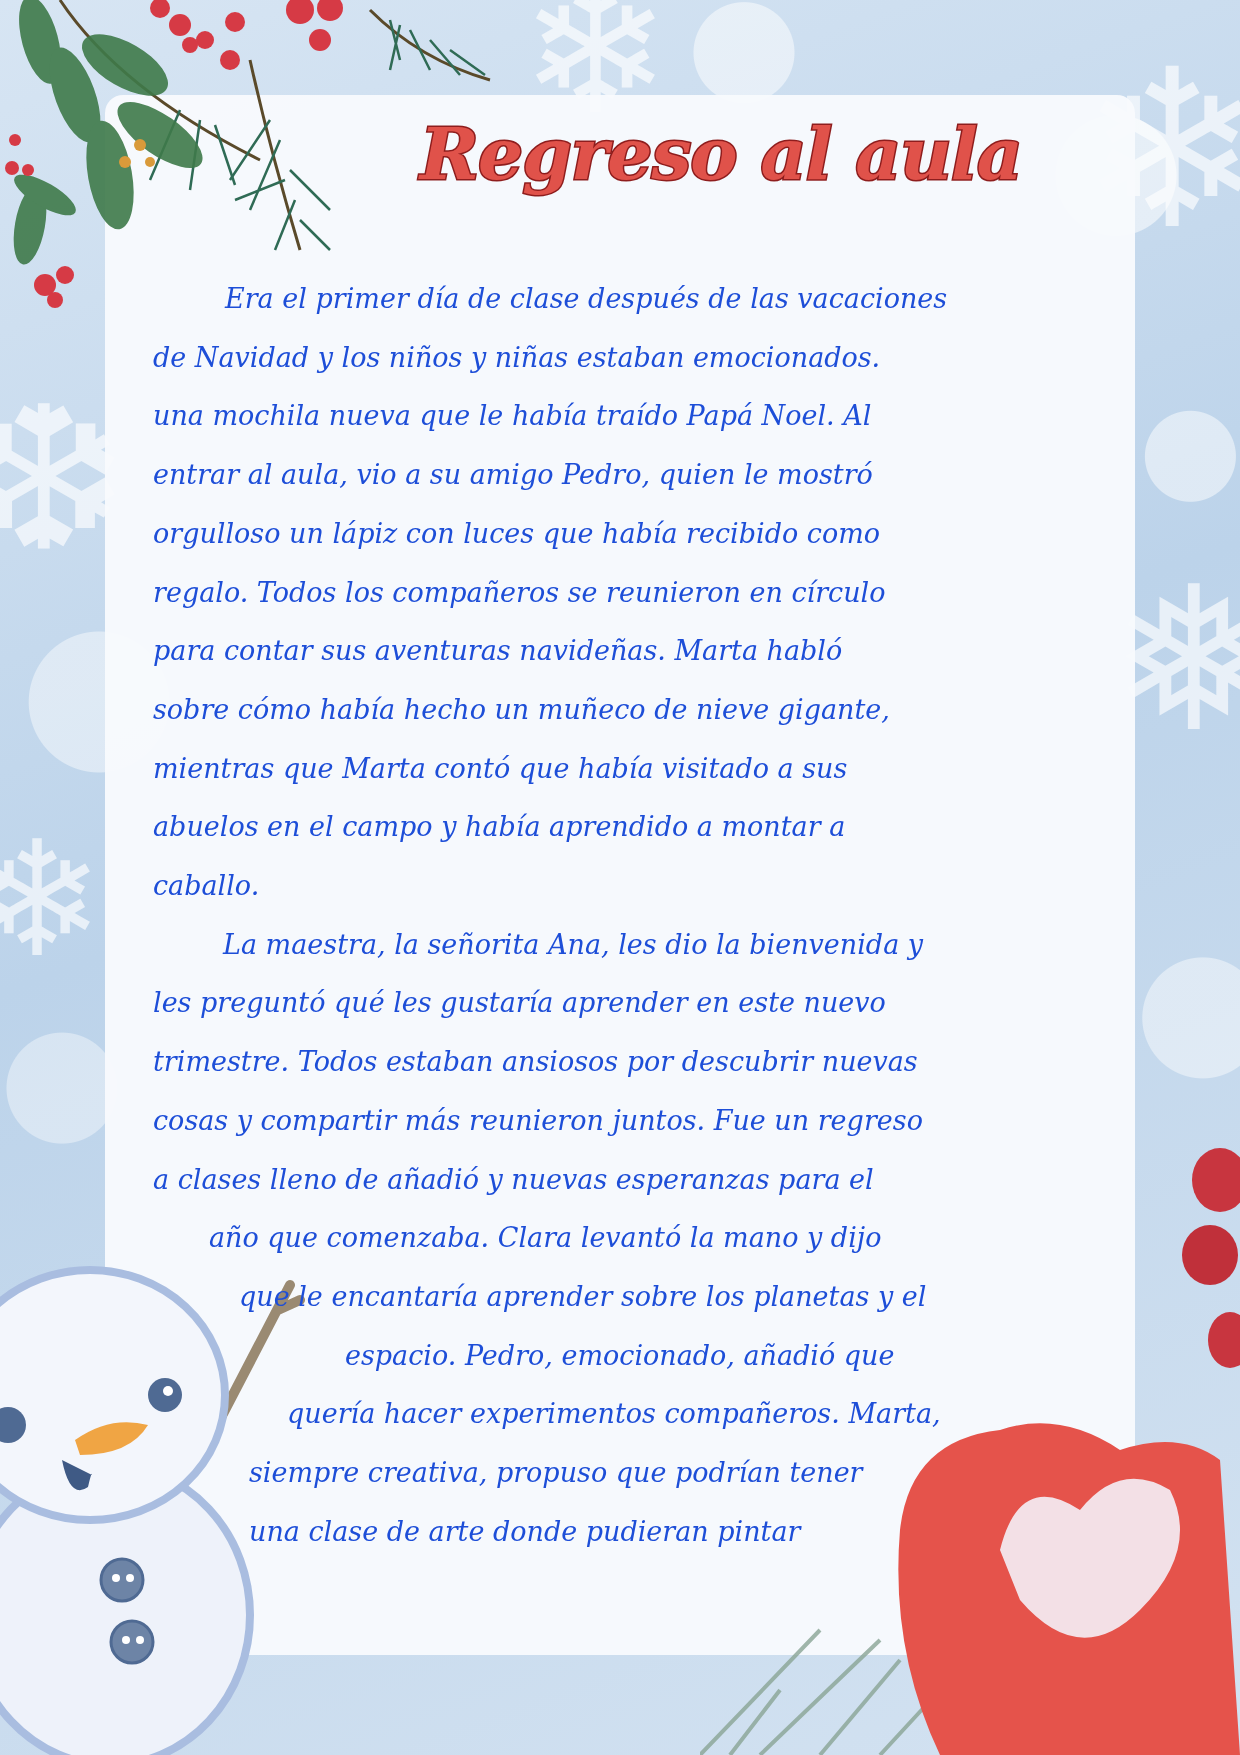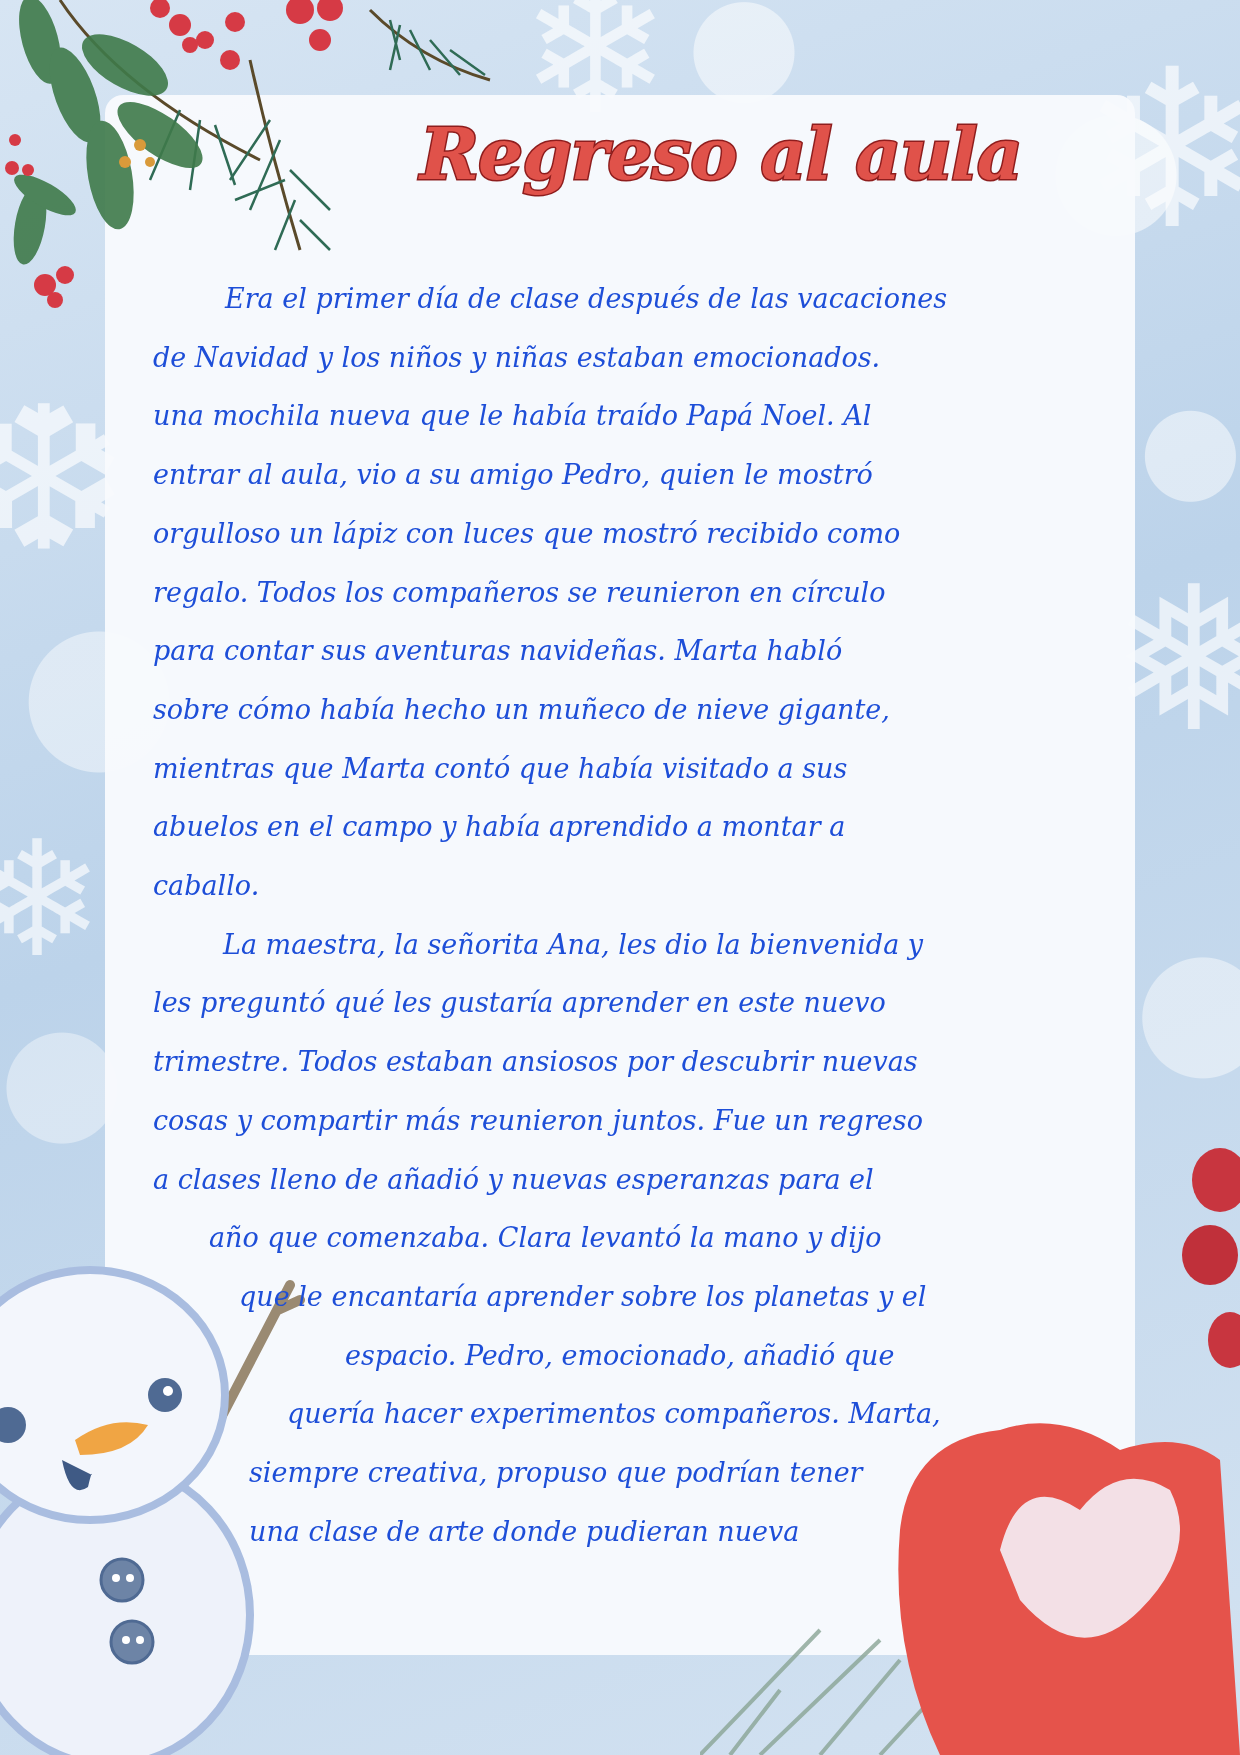--- a/index.html
+++ b/index.html
@@ -123,34 +123,34 @@
 </svg>
 
 <div class="title">Regreso al aula</div>
 
 <div class="story">
   <div>
     <span class="line" style="padding-left:72px">Era el primer día de clase después de las vacaciones</span>
     <span class="line">de Navidad y los niños y niñas estaban emocionados.</span>
     <span class="line">una mochila nueva que le había traído Papá Noel. Al</span>
     <span class="line">entrar al aula, vio a su amigo Pedro, quien le mostró</span>
-    <span class="line">orgulloso un lápiz con luces que mostró recibido como</span>
+    <span class="line">orgulloso un lápiz con luces que había recibido como</span>
     <span class="line">regalo. Todos los compañeros se reunieron en círculo</span>
     <span class="line">para contar sus aventuras navideñas. Marta habló</span>
     <span class="line">sobre cómo había hecho un muñeco de nieve gigante,</span>
     <span class="line">mientras que Marta contó que había visitado a sus</span>
     <span class="line">abuelos en el campo y había aprendido a montar a</span>
     <span class="line">caballo.</span>
   </div>
   <div>
     <span class="line" style="padding-left:70px">La maestra, la señorita Ana, les dio la bienvenida y</span>
     <span class="line">les preguntó qué les gustaría aprender en este nuevo</span>
     <span class="line">trimestre. Todos estaban ansiosos por descubrir nuevas</span>
     <span class="line">cosas y compartir más reunieron juntos. Fue un regreso</span>
     <span class="line">a clases lleno de añadió y nuevas esperanzas para el</span>
     <span class="line" style="padding-left:56px">año que comenzaba. Clara levantó la mano y dijo</span>
     <span class="line" style="padding-left:86px">que le encantaría aprender sobre los planetas y el</span>
     <span class="line" style="padding-left:192px">espacio. Pedro, emocionado, añadió que</span>
     <span class="line" style="padding-left:134px">quería hacer experimentos compañeros. Marta,</span>
     <span class="line" style="padding-left:96px">siempre creativa, propuso que podrían tener</span>
-    <span class="line" style="padding-left:96px">una clase de arte donde pudieran nueva</span>
+    <span class="line" style="padding-left:96px">una clase de arte donde pudieran pintar</span>
   </div>
 </div>
 
 </body></html>

